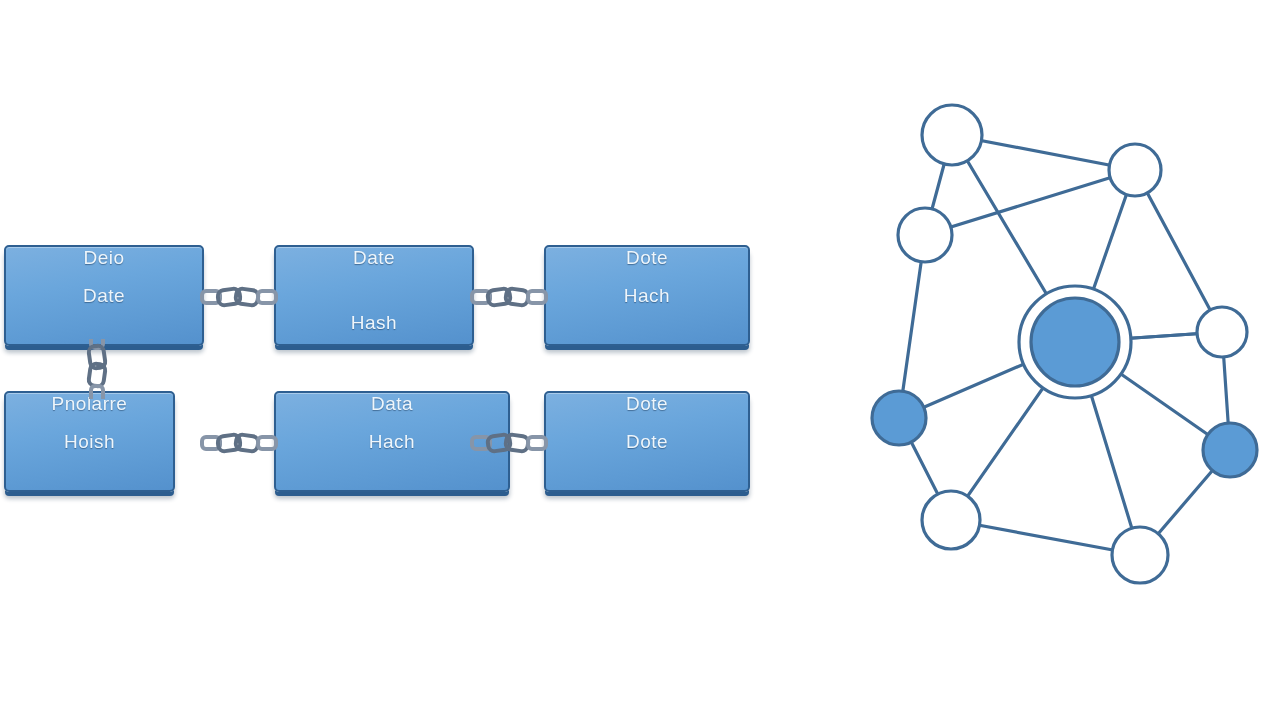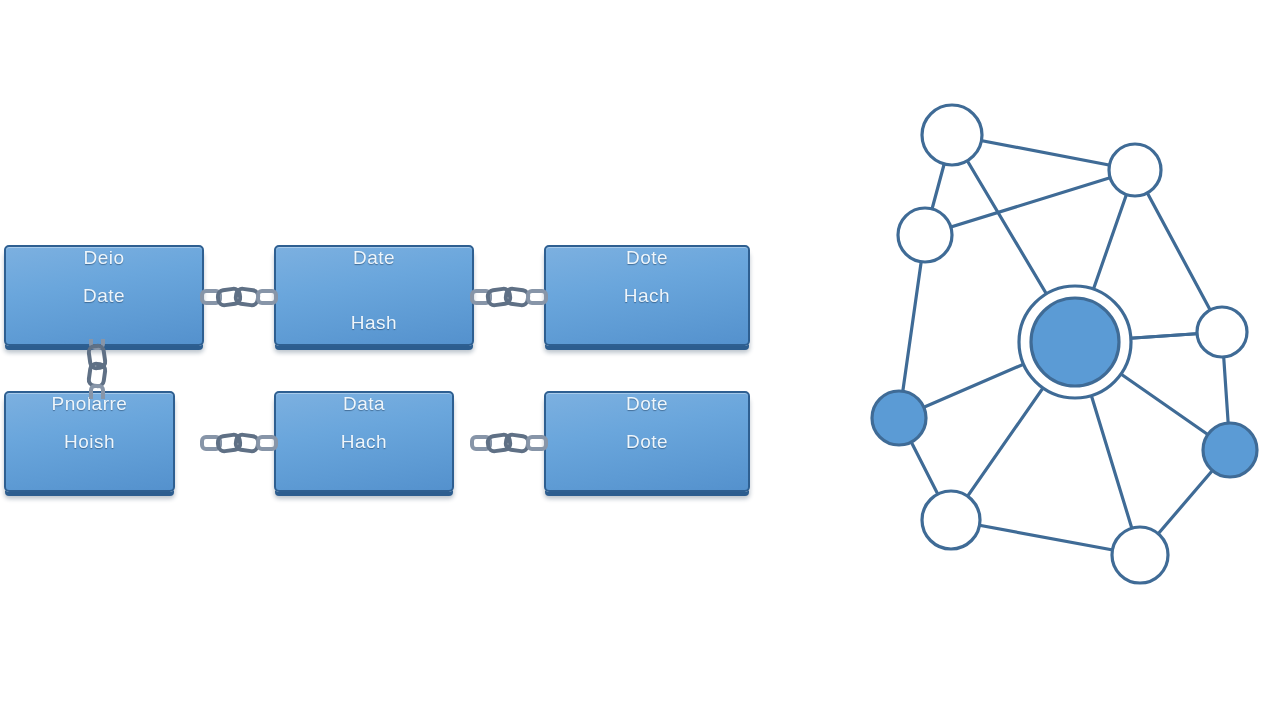--- a/index.html
+++ b/index.html
@@ -103,21 +103,21 @@
         <div class="line">Hash</div>
       </div>
       <div class="block" style="left: 544px; top: 245px; width: 206px; height: 101px;">
         <div class="line">Dote</div>
         <div class="line">Hach</div>
       </div>
       <div class="block" style="left: 4px; top: 391px; width: 171px; height: 101px;">
         <div class="line">Pnolarre</div>
         <div class="line">Hoish</div>
       </div>
-      <div class="block" style="left: 274px; top: 391px; width: 180px; height: 101px;">
+      <div class="block" style="left: 274px; top: 391px; width: 236px; height: 101px;">
         <div class="line">Data</div>
         <div class="line">Hach</div>
       </div>
       <div class="block" style="left: 544px; top: 391px; width: 206px; height: 101px;">
         <div class="line">Dote</div>
         <div class="line">Dote</div>
       </div>
     </div>
 
   <div id="chains-layer">

